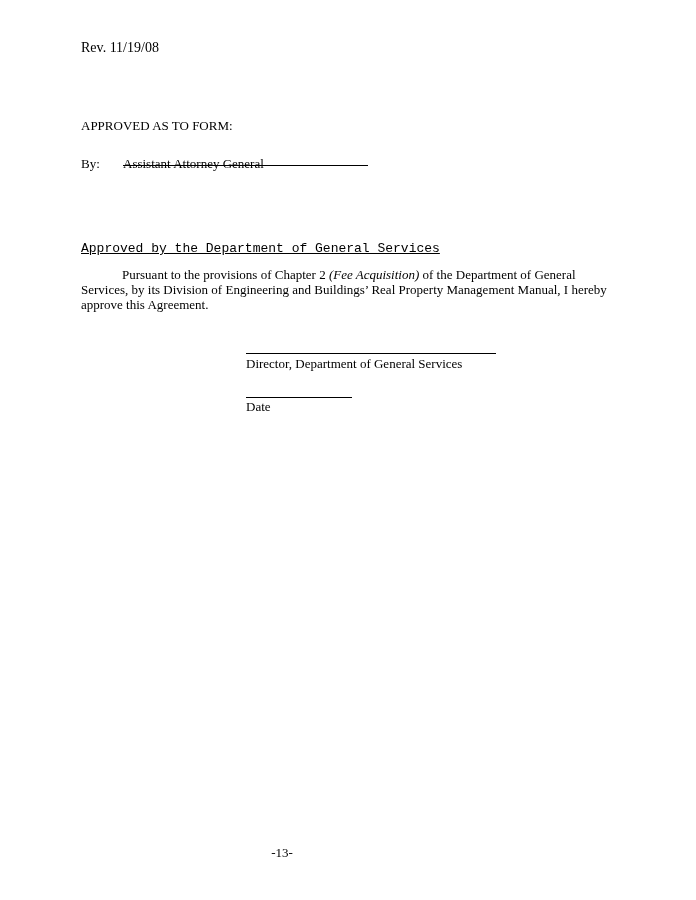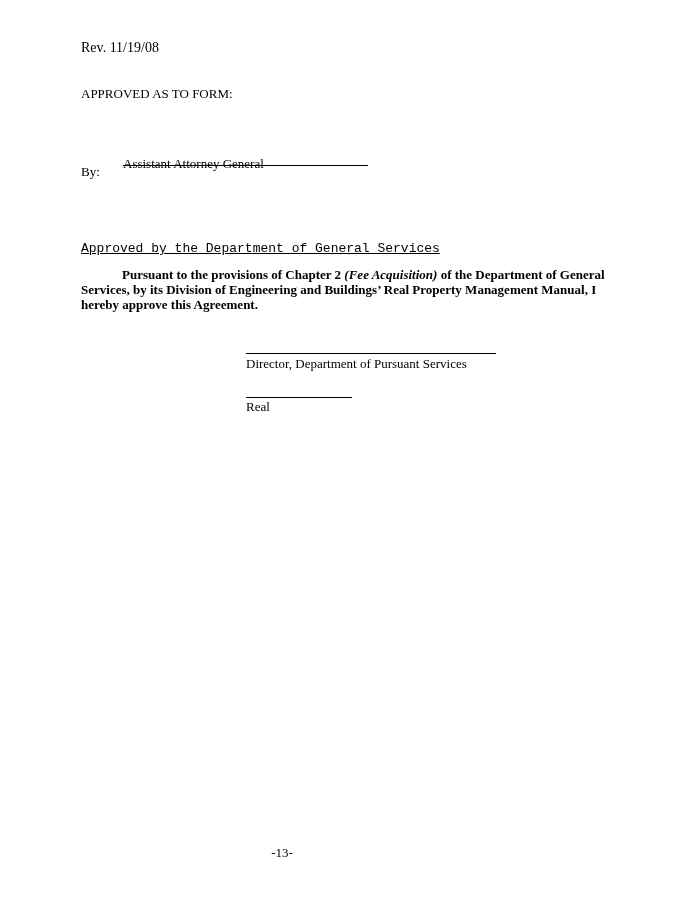--- a/index.html
+++ b/index.html
@@ -3,26 +3,26 @@
   <meta charset="utf-8">
   <style>
     html, body { margin: 0; padding: 0; background: #ffffff; }
     body {
       width: 696px; height: 900px; position: relative; overflow: hidden;
       font-family: "Liberation Serif", "DejaVu Serif", serif;
       color: #000; font-size: 13px; line-height: 15px;
     }
     .abs { position: absolute; white-space: nowrap; }
     .rev { left: 81px; top: 40px; font-size: 14px; }
-    .approved-form { left: 81px; top: 86px; }
-    .by-label { left: 81px; top: 164px; }
+    .approved-form { left: 81px; top: 118px; }
+    .by-label { left: 81px; top: 156px; }
     .by-line { left: 123px; top: 165px; width: 245px; border-top: 1px solid #000; height: 0; }
     .aag { left: 123px; top: 156px; }
     .dgs-heading { left: 81px; top: 241px; text-decoration: underline; font-family: Liberation Mono, monospace; }
-    .para { left: 81px; top: 267px; width: 540px; white-space: normal; font-weight: bold; }
+    .para { left: 81px; top: 267px; width: 540px; white-space: normal; }
     .para .indent { display: inline-block; width: 41px; }
     .dir-line { left: 246px; top: 353px; width: 250px; border-top: 1px solid #000; height: 0; }
     .dir-text { left: 246px; top: 356px; }
     .date-line { left: 246px; top: 397px; width: 106px; border-top: 1px solid #000; height: 0; }
     .date-label { left: 246px; top: 399px; }
     .page-num { left: 0; width: 564px; top: 845px; text-align: center; }
   </style>
 </head>
 <body>
 
@@ -35,19 +35,19 @@
 <div class="abs by-label">By:</div>
 <div class="abs by-line"></div>
 <div class="abs aag">Assistant Attorney General</div>
 
 <div class="abs dgs-heading">Approved by the Department of General Services</div>
 
 <div class="abs para"><span class="indent"></span><span>Pursuant to the provisions of Chapter 2 </span><em>(Fee Acquisition)</em><span> of the Department of General Services, by its Division of Engineering and Buildings’ Real Property Management Manual, I hereby approve this Agreement.</span></div>
 
 <div class="abs dir-line"></div>
 <div class="abs dir-text">
-  <div>Director, Department of Pursuant Services</div>
+  <div>Director, Department of General Services</div>
 </div>
 
 <div class="abs date-line"></div>
-<div class="abs date-label">Real</div>
+<div class="abs date-label">Date</div>
 
 <div class="abs page-num">-13-</div>
 
 </body></html>

